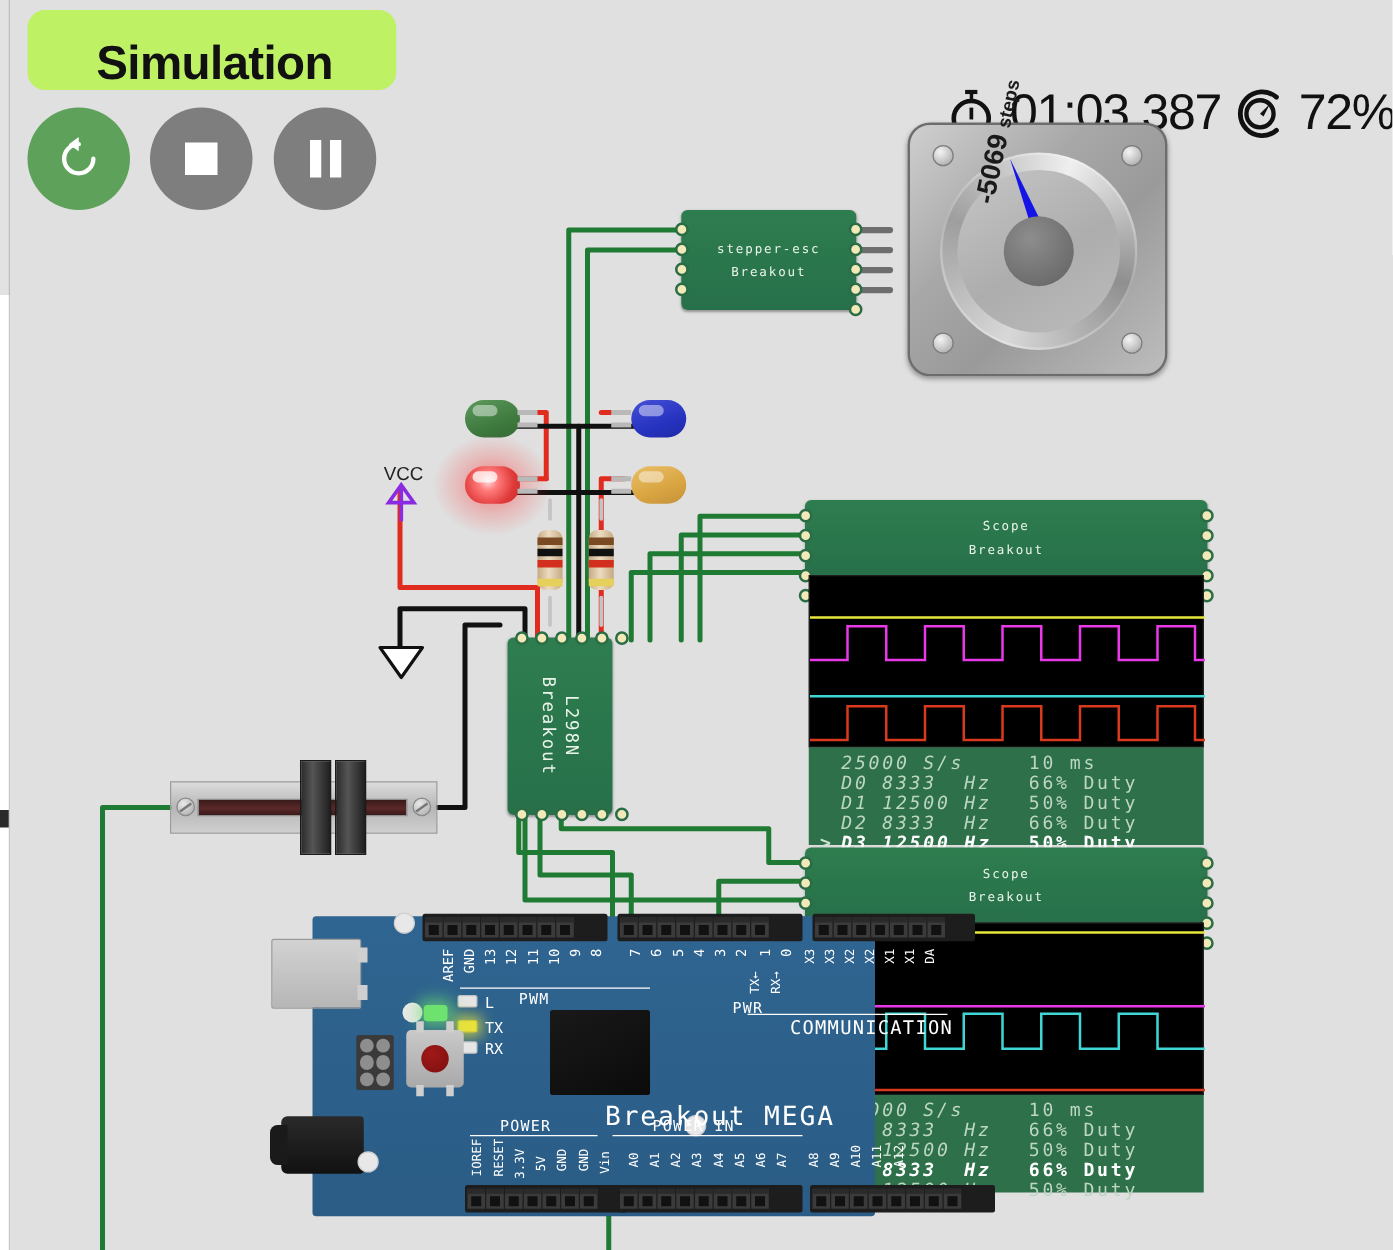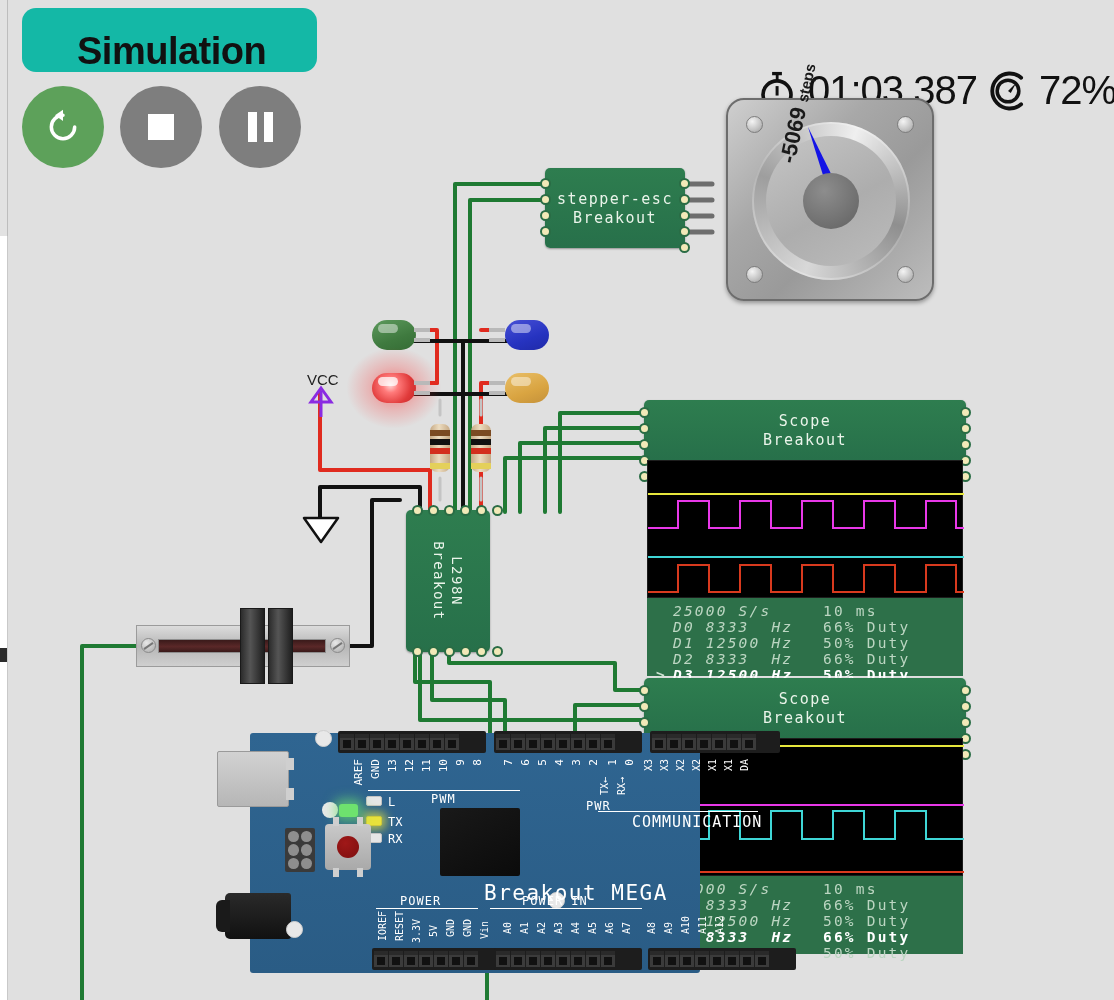--- a/index.html
+++ b/index.html
@@ -30,21 +30,21 @@
   }
   #canvas {
     position: absolute; left: 8px; top: 0; width: 1106px; height: 1000px;
     background: #e0e0e0;
   }
 
   
   #sim-panel {
     position: absolute; left: 22px; top: 8px;
     width: 295px; height: 64px;
-    background: #14b8a6;
+    background: #bef264;
     border-radius: 14px;
   }
   #sim-title {
     position: absolute; left: 55px; top: 22px;
     font-size: 38px; font-weight: bold; color: #111; letter-spacing: -0.5px;
     white-space: nowrap;
   }
   .ctrl-btn {
     position: absolute; top: 86px;
     width: 82px; height: 82px; border-radius: 50%;
@@ -73,21 +73,21 @@
   .board {
     position: absolute;
     background: linear-gradient(180deg,#2e7d4f 0%, #27704a 100%);
     border-radius: 5px;
     box-shadow: 0 1px 2px rgba(0,0,0,.35);
   }
   .board-label {
     position: absolute; left: 0; right: 0;
     text-align: center; color: #eaf4ea;
     font-family: "DejaVu Sans Mono", monospace;
-    font-size: 15px; letter-spacing: 1.5px; line-height: 19px;
+    font-size: 10px; letter-spacing: 1.5px; line-height: 19px;
   }
   .pads { position: absolute; display: flex; flex-direction: column; }
   .pad {
     width: 11px; height: 11px; border-radius: 50%;
     background: #f2e9b8; border: 2px solid #2a6c45;
   }
 
   
   .scope-screen {
     position: absolute; background: #000;
@@ -732,21 +732,21 @@
     <span class="pinlabel" style="left:366px;top:44px;font-size:10px">RX→</span>
     <span class="pinlabel" style="left:393px;top:26px;font-size:10px">X3</span>
     <span class="pinlabel" style="left:409px;top:26px;font-size:10px">X3</span>
     <span class="pinlabel" style="left:425px;top:26px;font-size:10px">X2</span>
     <span class="pinlabel" style="left:441px;top:26px;font-size:10px">X2</span>
     <span class="pinlabel" style="left:457px;top:26px;font-size:10px">X1</span>
     <span class="pinlabel" style="left:473px;top:26px;font-size:10px">X1</span>
     <span class="pinlabel" style="left:489px;top:26px;font-size:10px">DA</span>
 
     <div class="gline" style="left:118px;top:57px;width:152px"></div>
-    <span class="grouplabel" style="left:181px;top:59px">PWM</span>
+    <span class="grouplabel" style="left:165px;top:59px">PWM</span>
     <div class="gline" style="left:348px;top:78px;width:160px"></div>
     <span class="grouplabel" style="left:382px;top:80px;font-size:15px">COMMUNICATION</span>
 
     <span class="smled" style="left:116px;top:63px"></span>
     <span class="smled-txt" style="left:138px;top:62px">L</span>
     <span class="smled on-yellow" style="left:116px;top:83px"></span>
     <span class="smled-txt" style="left:138px;top:82px">TX</span>
     <span class="smled" style="left:116px;top:100px"></span>
     <span class="smled-txt" style="left:138px;top:99px">RX</span>
 

